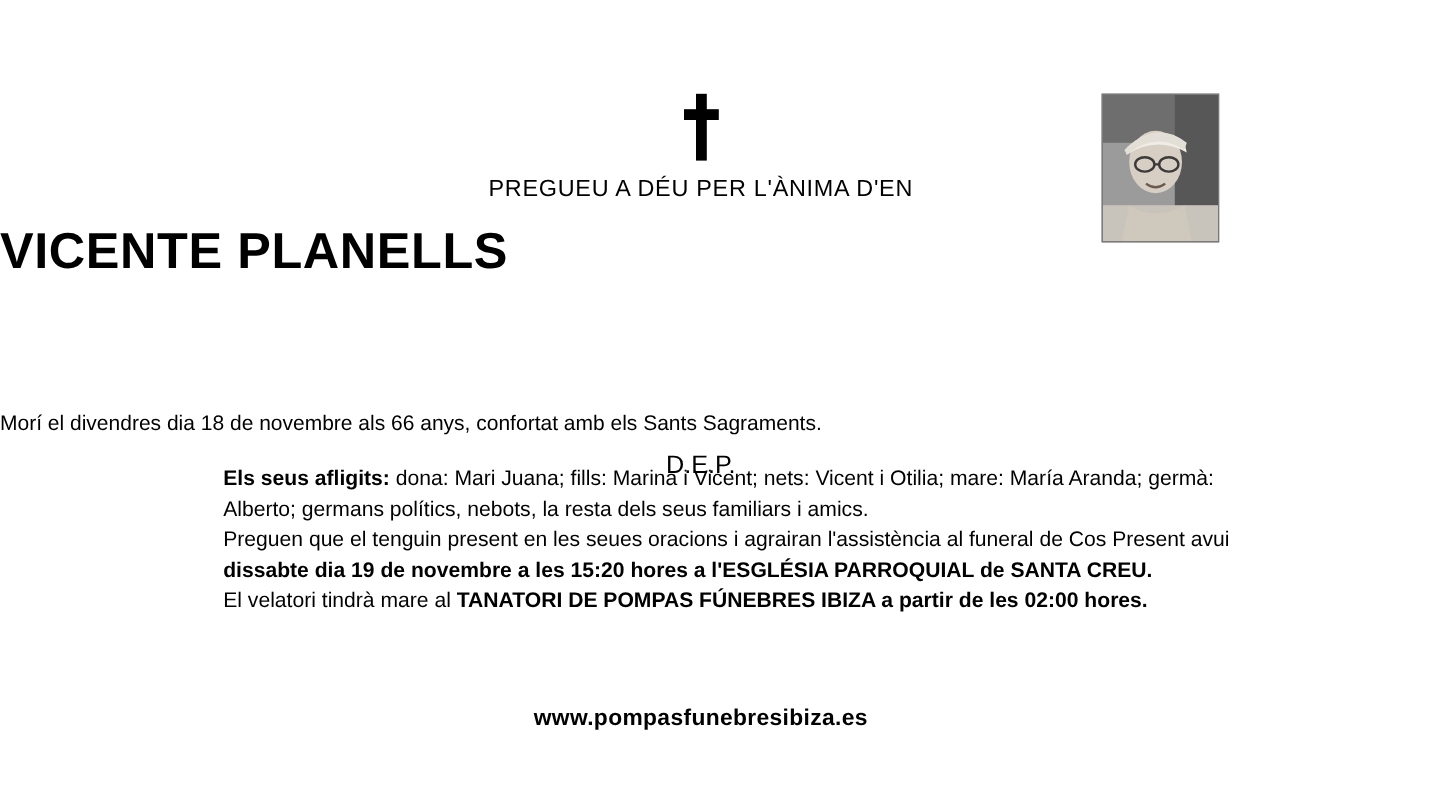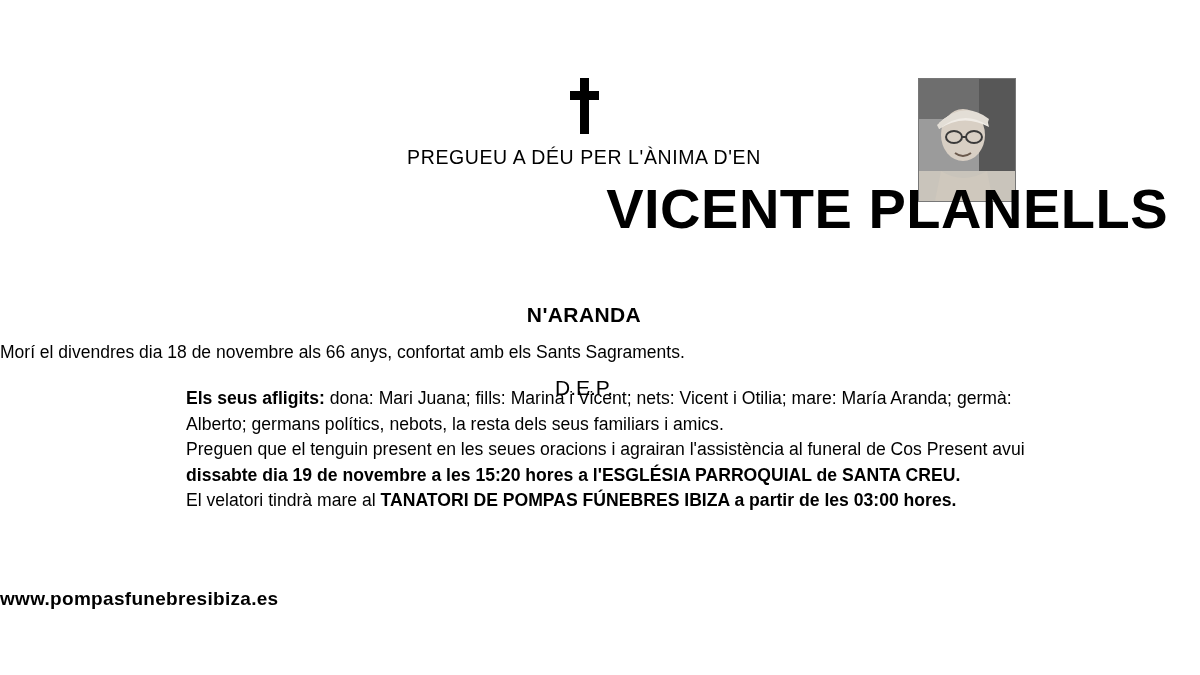--- a/index.html
+++ b/index.html
@@ -55,22 +55,22 @@
     top: 146px;
     text-align: center;
     font-size: 19.5px;
     letter-spacing: 0.6px;
     font-weight: 400;
   }
   .name {
     position: absolute;
     left: 0; right: 0;
     top: 182px;
-    text-align: right;
-    font-size: 56px;
+    text-align: left;
+    font-size: 42px;
     font-weight: bold;
     line-height: 54px;
     letter-spacing: 0.5px;
   }
   .nickname {
     position: absolute;
     left: 0; right: 0;
     top: 303px;
     text-align: center;
     font-size: 21px;
@@ -99,21 +99,21 @@
     width: 870px;
     font-size: 17.6px;
     line-height: 25.5px;
     text-align: left;
   }
   .body-text p { margin: 0; }
   .website {
     position: absolute;
     left: 0; right: 0;
     top: 588px;
-    text-align: left;
+    text-align: center;
     font-size: 19px;
     font-weight: bold;
     letter-spacing: 0.3px;
   }
   b, strong { font-weight: bold; }
 </style>
 </head>
 <body>
 
 <div class="notice">
@@ -141,27 +141,26 @@
       <path d="M22 92 q22 14 46 0 l6 30 l-58 0 z" fill="#cfc8bd"></path>
     </svg>
   </div>
 
   <div class="pray-line">PREGUEU A DÉU PER L'ÀNIMA D'EN</div>
 
   <div class="name">
     <div>VICENTE PLANELLS</div>
   </div>
 
-  <div class="nickname">N'ARANDA</div>
 
   <div class="death-line">Morí el divendres dia 18 de novembre als 66 anys, confortat amb els Sants Sagraments.</div>
 
   <div class="dep">D.E.P.</div>
 
   <div class="body-text">
     <p><b>Els seus afligits:</b><span> dona: Mari Juana; fills: Marina i Vicent; nets: Vicent i Otilia; mare: María Aranda; germà: Alberto; germans polítics, nebots, la resta dels seus familiars i amics.</span></p>
     <p><span>Preguen que el tenguin present en les seues oracions i agrairan l'assistència al funeral de Cos Present avui </span><b>dissabte dia 19 de novembre a les 15:20 hores a l'ESGLÉSIA PARROQUIAL de SANTA CREU.</b></p>
-    <p><span>El velatori tindrà mare al </span><b>TANATORI DE POMPAS FÚNEBRES IBIZA a partir de les 03:00 hores.</b></p>
+    <p><span>El velatori tindrà mare al </span><b>TANATORI DE POMPAS FÚNEBRES IBIZA a partir de les 02:00 hores.</b></p>
   </div>
 
   <div class="website">www.pompasfunebresibiza.es</div>
 
 </div>
 
 </body></html>

